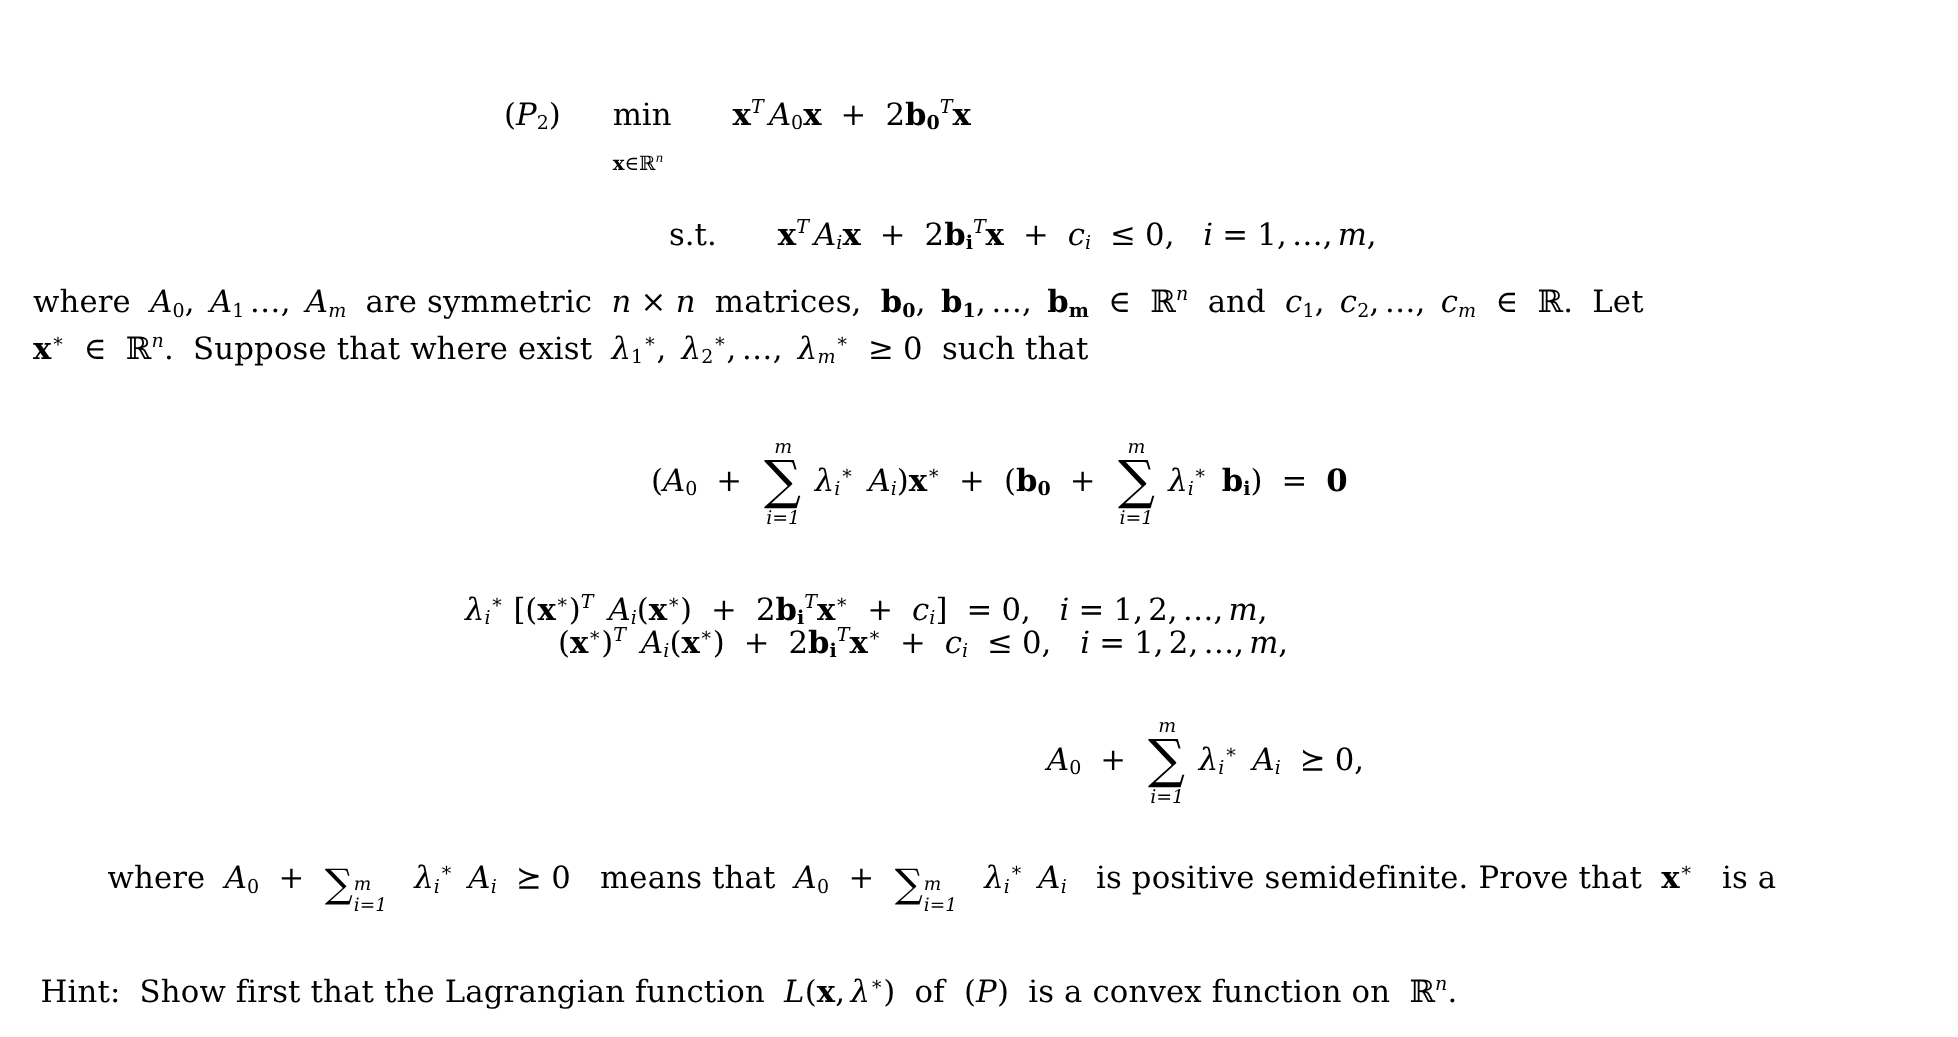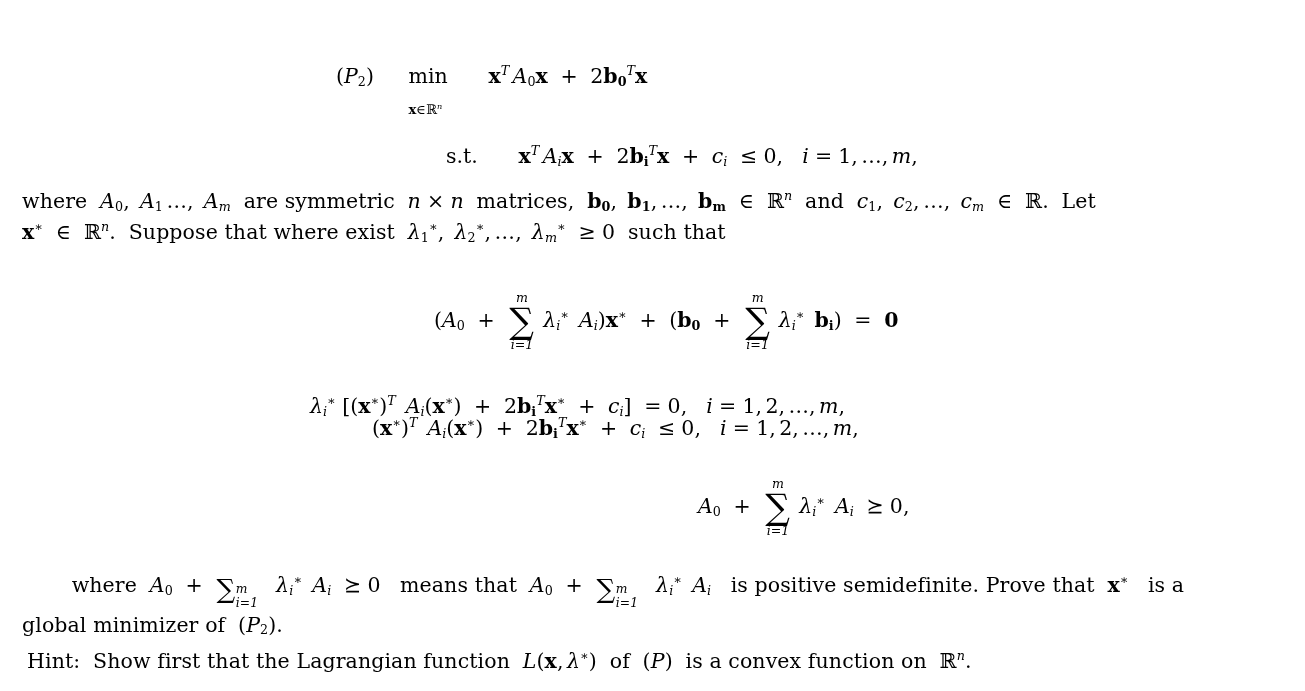--- a/index.html
+++ b/index.html
@@ -287,24 +287,20 @@
           </span></span>
       <span class="thin"></span>
       <span class="mi">λ</span><sub class="sb"><span class="mi">i</span></sub><sup class="sp">∗</sup><span class="thin"></span>
       <span class="mi">A</span><sub class="sb"><span class="mi">i</span></sub>
       <span class="med"></span>
       <span class="txt">is positive semidefinite.  Prove that</span><span class="med"></span>
       <span class="mb">x</span><sup class="sp">∗</sup>
       <span class="med"></span>
       <span class="txt">is a</span>
     </span>
-    <span class="pbody">
-      <span class="txt">global minimizer of</span><span class="med"></span>
-      <span>(<span class="mi">P</span><sub class="sb">2</sub>)</span><span>.</span>
-    </span>
   </div>
 
   <div class="para" style="left:27px; top:646px; width:1272px;">
     <span class="txt">Hint:</span><span class="med"></span>
     <span class="txt">Show first that the Lagrangian function</span><span class="med"></span>
     <span><span class="mi">L</span><span class="mo">(</span><span class="mb">x</span>,<span class="thin"></span><span class="mi">λ</span><sup class="sp">∗</sup><span class="mo">)</span></span><span class="med"></span>
     <span class="txt">of</span><span class="med"></span>
     <span>(<span class="mi">P</span>)</span><span class="med"></span>
     <span class="txt">is a convex function on</span><span class="med"></span>
     <span><span class="bbR">ℝ</span><sup class="sp"><span class="mi">n</span></sup></span><span>.</span>

